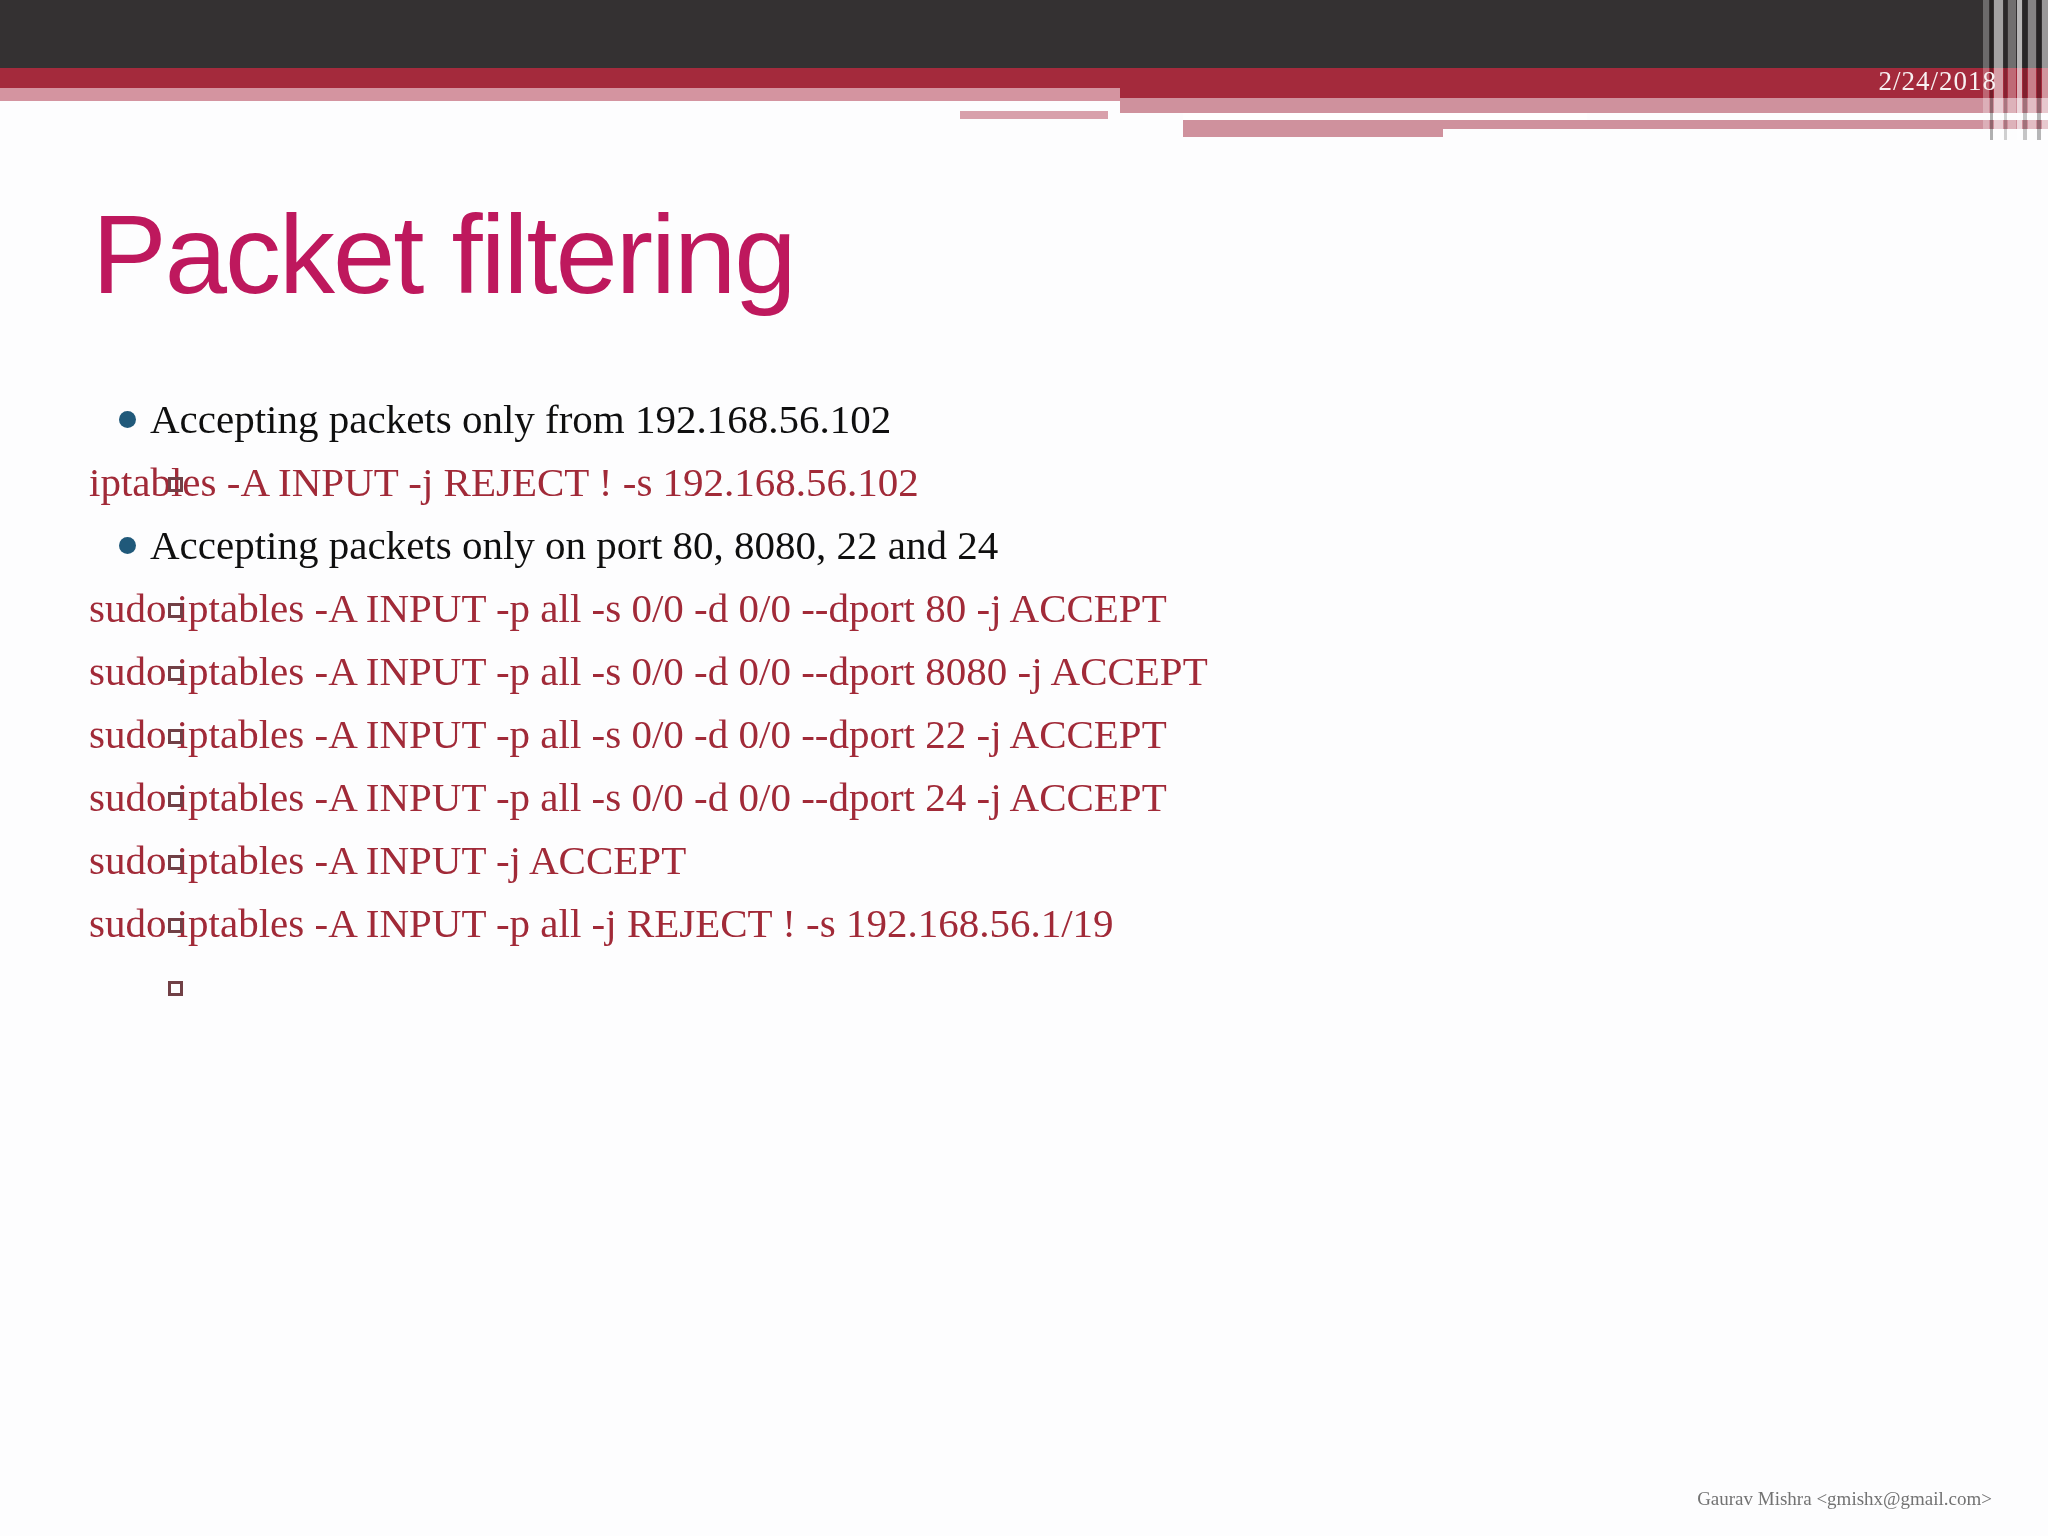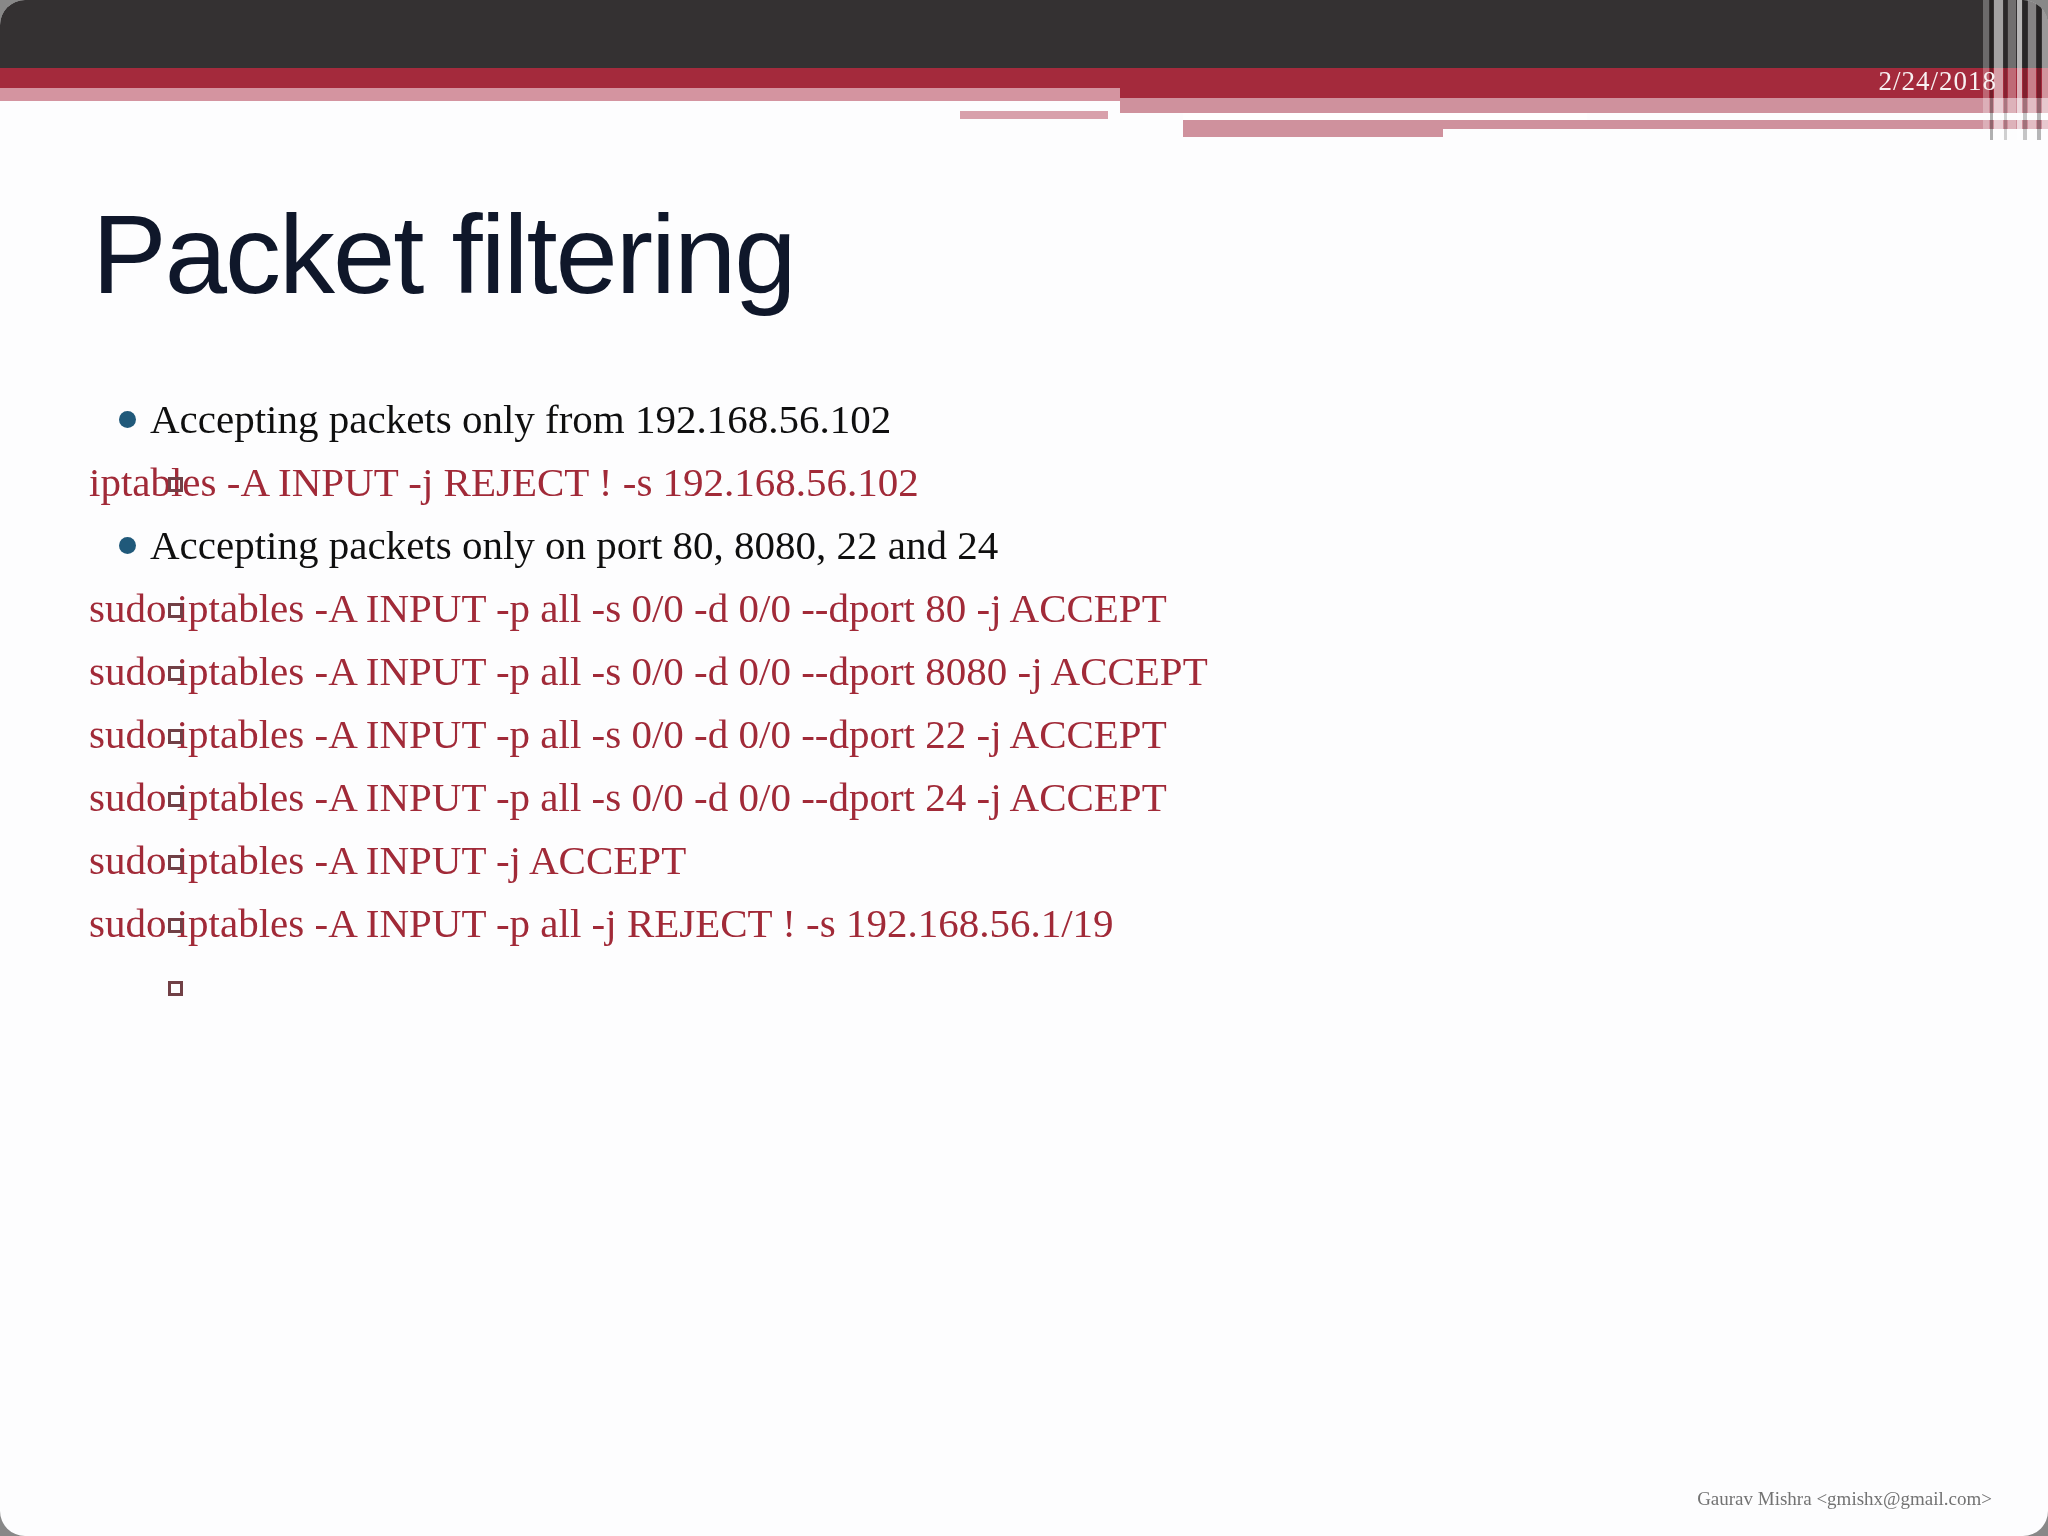--- a/index.html
+++ b/index.html
@@ -1,20 +1,19 @@
 <!DOCTYPE html>
 <html><head>
 <meta charset="utf-8">
 <style>
   html,body{margin:0;padding:0;background:#888;}
   .slide{
     position:relative;width:2048px;height:1536px;overflow:hidden;
     background:#fdfdfe;
     font-family:"Liberation Serif", serif;
-    border-radius:25px;
   }
   
   .bar-dark{position:absolute;left:0;top:0;width:2048px;height:68px;background:#343132;}
   .bar-maroon{position:absolute;left:0;top:68px;width:2048px;height:20px;background:#a42a3c;}
   .bar-maroon-right{position:absolute;left:1120px;top:88px;width:928px;height:10px;background:#a42a3c;}
   .pink-left{position:absolute;left:0;top:88px;width:1120px;height:13px;background:#d494a0;}
   .pink-dash{position:absolute;left:960px;top:111px;width:148px;height:8px;background:#d8a0ab;}
   .pink-right-1{position:absolute;left:1120px;top:98px;width:928px;height:15px;background:#cf919d;}
   .white-line{position:absolute;left:1183px;top:113px;width:404px;height:7px;background:#ffffff;}
   .pink-right-2a{position:absolute;left:1183px;top:120px;width:260px;height:17px;background:#cf919d;}
@@ -33,21 +32,21 @@
   .s9 {left:2037px;width:4px;background:rgba(0,0,0,0.28);}
   .s10{left:2042px;width:6px;background:rgba(255,255,255,0.50);}
   
   .date{
     position:absolute;top:66px;right:51px;z-index:5;
     font-size:27px;color:#f8f0f1;letter-spacing:1px;
   }
   .title{
     position:absolute;left:92px;top:190px;margin:0;
     font-family:"Liberation Sans", sans-serif;font-weight:400;
-    font-size:112px;letter-spacing:-2px;color:#0f172a;
+    font-size:112px;letter-spacing:-2px;color:#be185d;
   }
   .content{
     position:absolute;left:0;top:388px;width:1900px;margin:0;padding:0;
     list-style:none;
   }
   .content li{position:relative;line-height:63px;font-size:41px;}
   .content li.l1{padding-left:150px;color:#0f0f0f;font-family:Liberation Serif, serif;}
   .content li.l2{padding-left:89px;color:#a12a38;}
   .l1 .marker{
     position:absolute;left:119px;top:23px;width:17px;height:17px;

